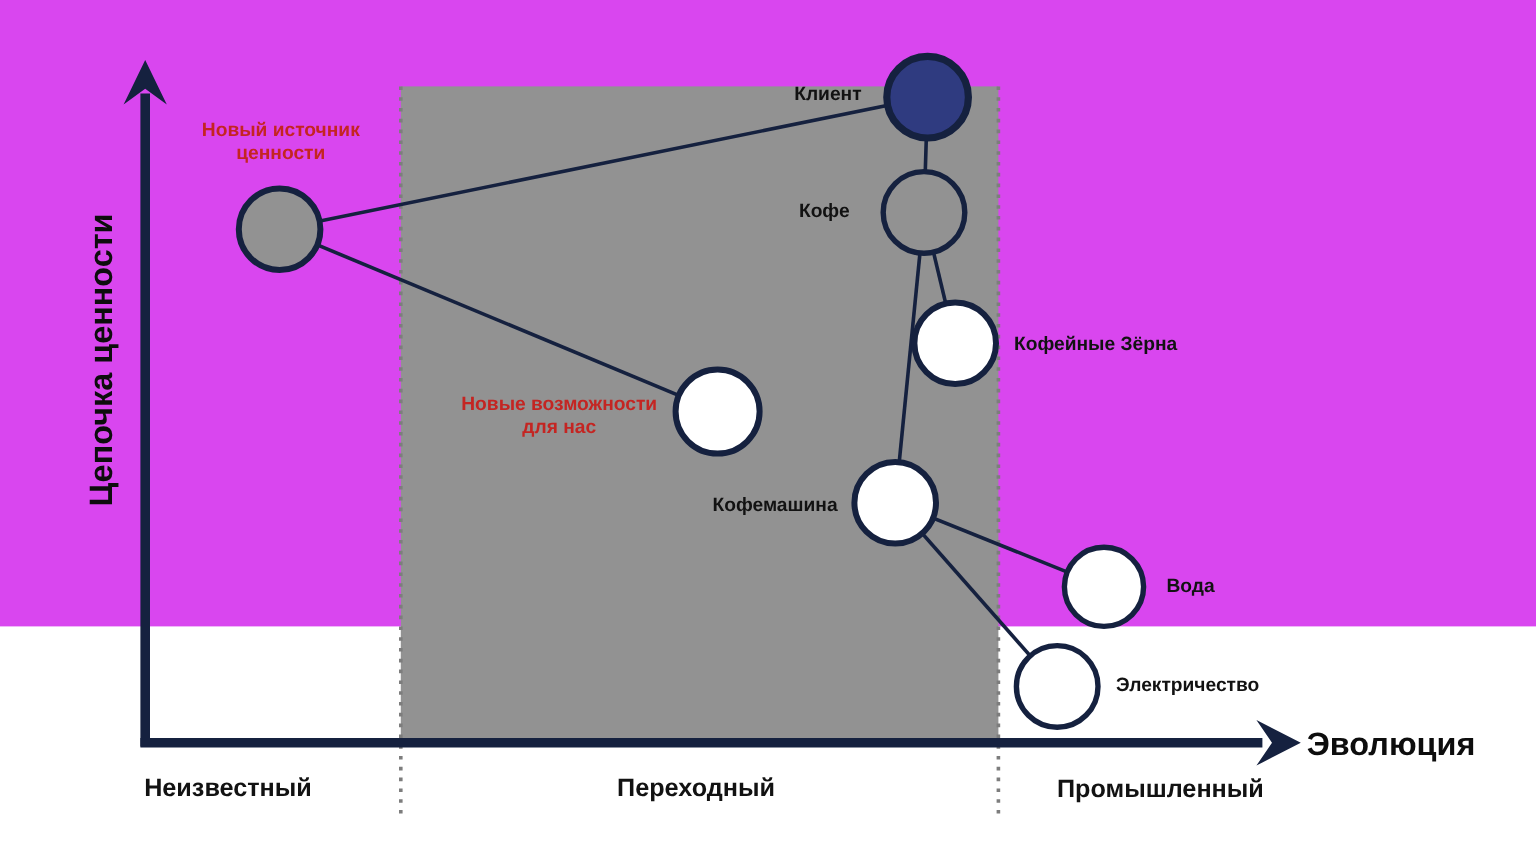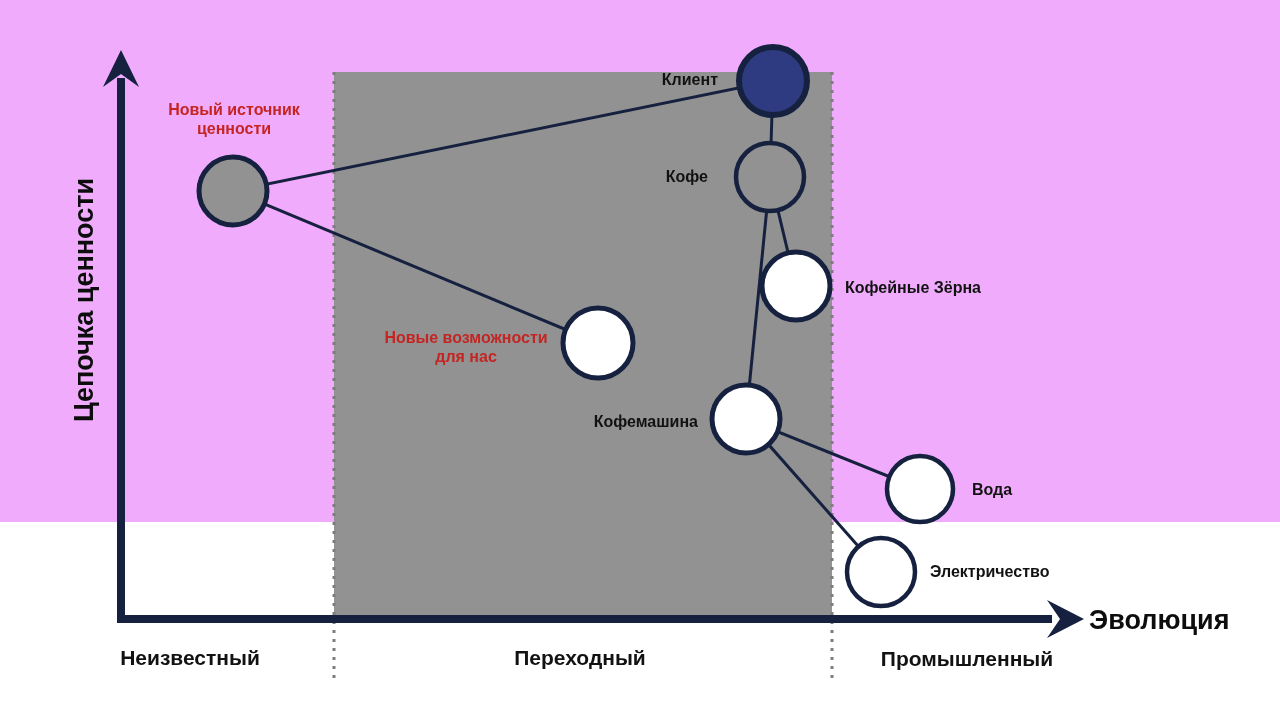--- a/index.html
+++ b/index.html
@@ -8,21 +8,21 @@
     width: 1280px;
     height: 720px;
     background: #ffffff;
     overflow: hidden;
     font-family: "Liberation Sans", sans-serif;
   }
   .map-stage {
     position: relative;
     width: 1280px;
     height: 522px;
-    background: #f0abfc;
+    background: #d946ef;
   }
   svg { display: block; }
   svg text {
     font-family: "Liberation Sans", sans-serif;
   }
   .node-label {
     font-size: 16px;
     font-weight: 600;
     fill: #121212;
   }

